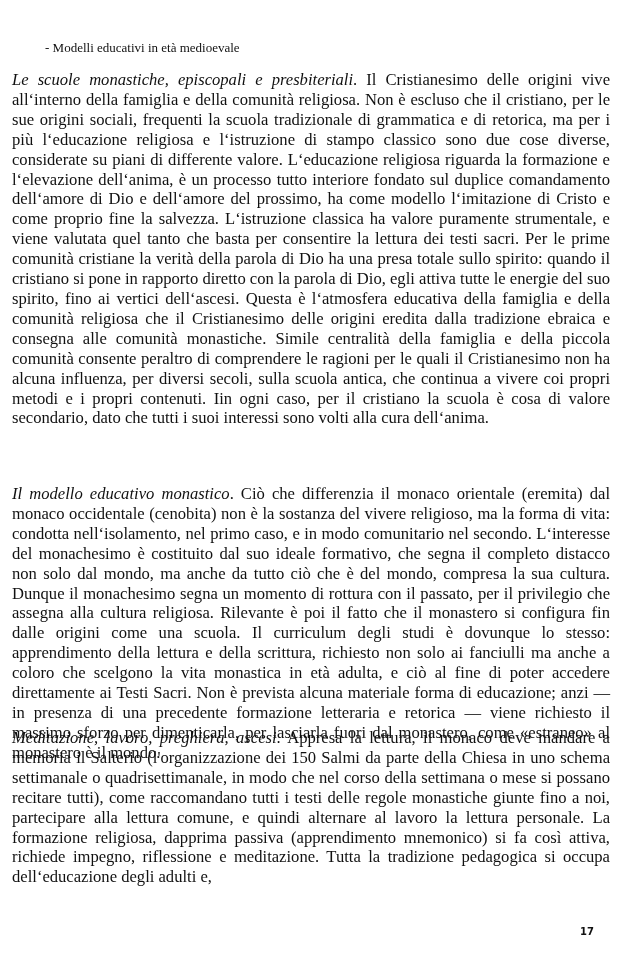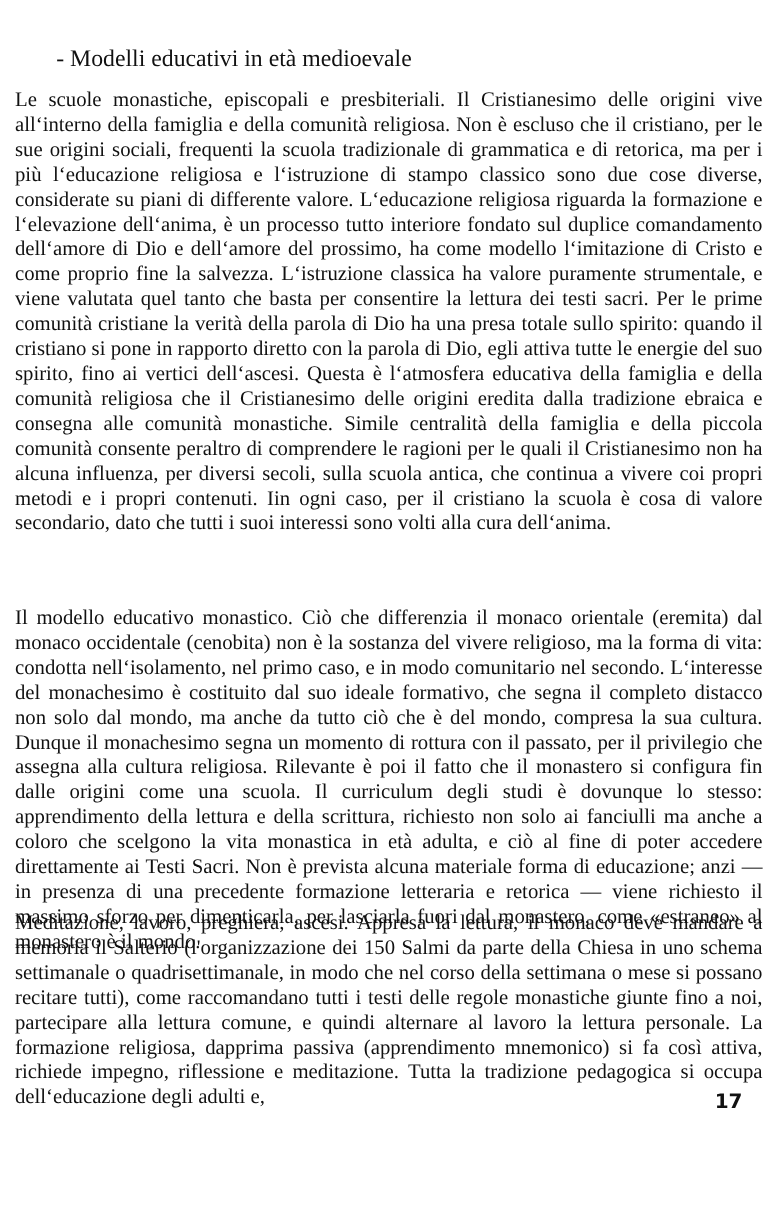--- a/index.html
+++ b/index.html
@@ -1,26 +1,26 @@
 <!DOCTYPE html>
 <html><head>
 <meta charset="utf-8">
 <style>
   html, body { margin:0; padding:0; background:#ffffff; }
   body { width:622px; height:967px; position:relative; overflow:hidden;
          font-family:"Liberation Serif", serif; color:#111; }
-  .heading { position:absolute; left:45px; top:38px; font-size:19px; line-height:20px; }
+  .heading { position:absolute; left:45px; top:38px; font-size:13px; line-height:20px; }
   .para { position:absolute; left:12px; width:598px; font-size:16.6px; line-height:19.9px;
           text-align:justify; margin:0; }
-  .para .lead { }
+  .para .lead { font-style:italic; }
   #p1 { top:70px; }
   #p2 { top:484px; }
   #p3 { top:728px; }
-  .pagenum { position:absolute; right:28px; top:871px; font-family:"DejaVu Sans", sans-serif;
-             font-weight:bold; font-size:16px; color:#111; }
+  .pagenum { position:absolute; right:28px; top:926px; font-family:"DejaVu Sans", sans-serif;
+             font-weight:bold; font-size:10px; color:#111; }
 </style>
 </head>
 <body>
 
 <div>
   <div class="heading">- Modelli educativi in età medioevale</div>
 
   <p class="para" id="p1"><span class="lead">Le scuole monastiche, episcopali e presbiteriali</span><span>. Il Cristianesimo delle origini vive all‘interno della famiglia e della comunità religiosa. Non è escluso che il cristiano, per le sue origini sociali, frequenti la scuola tradizionale di grammatica e di retorica, ma per i più l‘educazione religiosa e l‘istruzione di stampo classico sono due cose diverse, considerate su piani di differente valore. L‘educazione religiosa riguarda la formazione e l‘elevazione dell‘anima, è un processo tutto interiore fondato sul duplice comandamento dell‘amore di Dio e dell‘amore del prossimo, ha come modello l‘imitazione di Cristo e come proprio fine la salvezza. L‘istruzione classica ha valore puramente strumentale, e viene valutata quel tanto che basta per consentire la lettura dei testi sacri. Per le prime comunità cristiane la verità della parola di Dio ha una presa totale sullo spirito: quando il cristiano si pone in rapporto diretto con la parola di Dio, egli attiva tutte le energie del suo spirito, fino ai vertici dell‘ascesi. Questa è l‘atmosfera educativa della famiglia e della comunità religiosa che il Cristianesimo delle origini eredita dalla tradizione ebraica e consegna alle comunità monastiche. Simile centralità della famiglia e della piccola comunità consente peraltro di comprendere le ragioni per le quali il Cristianesimo non ha alcuna influenza, per diversi secoli, sulla scuola antica, che continua a vivere coi propri metodi e i propri contenuti. Iin ogni caso, per il cristiano la scuola è cosa di valore secondario, dato che tutti i suoi interessi sono volti alla cura dell‘anima.</span></p>
 
   <p class="para" id="p2"><span class="lead">Il modello educativo monastico</span><span>. Ciò che differenzia il monaco orientale (eremita) dal monaco occidentale (cenobita) non è la sostanza del vivere religioso, ma la forma di vita: condotta nell‘isolamento, nel primo caso, e in modo comunitario nel secondo. L‘interesse del monachesimo è costituito dal suo ideale formativo, che segna il completo distacco non solo dal mondo, ma anche da tutto ciò che è del mondo, compresa la sua cultura. Dunque il monachesimo segna un momento di rottura con il passato, per il privilegio che assegna alla cultura religiosa. Rilevante è poi il fatto che il monastero si configura fin dalle origini come una scuola. Il curriculum degli studi è dovunque lo stesso: apprendimento della lettura e della scrittura, richiesto non solo ai fanciulli ma anche a coloro che scelgono la vita monastica in età adulta, e ciò al fine di poter accedere direttamente ai Testi Sacri. Non è prevista alcuna materiale forma di educazione; anzi — in presenza di una precedente formazione letteraria e retorica — viene richiesto il massimo sforzo per dimenticarla, per lasciarla fuori dal monastero, come «estraneo» al monastero è il mondo.</span></p>

